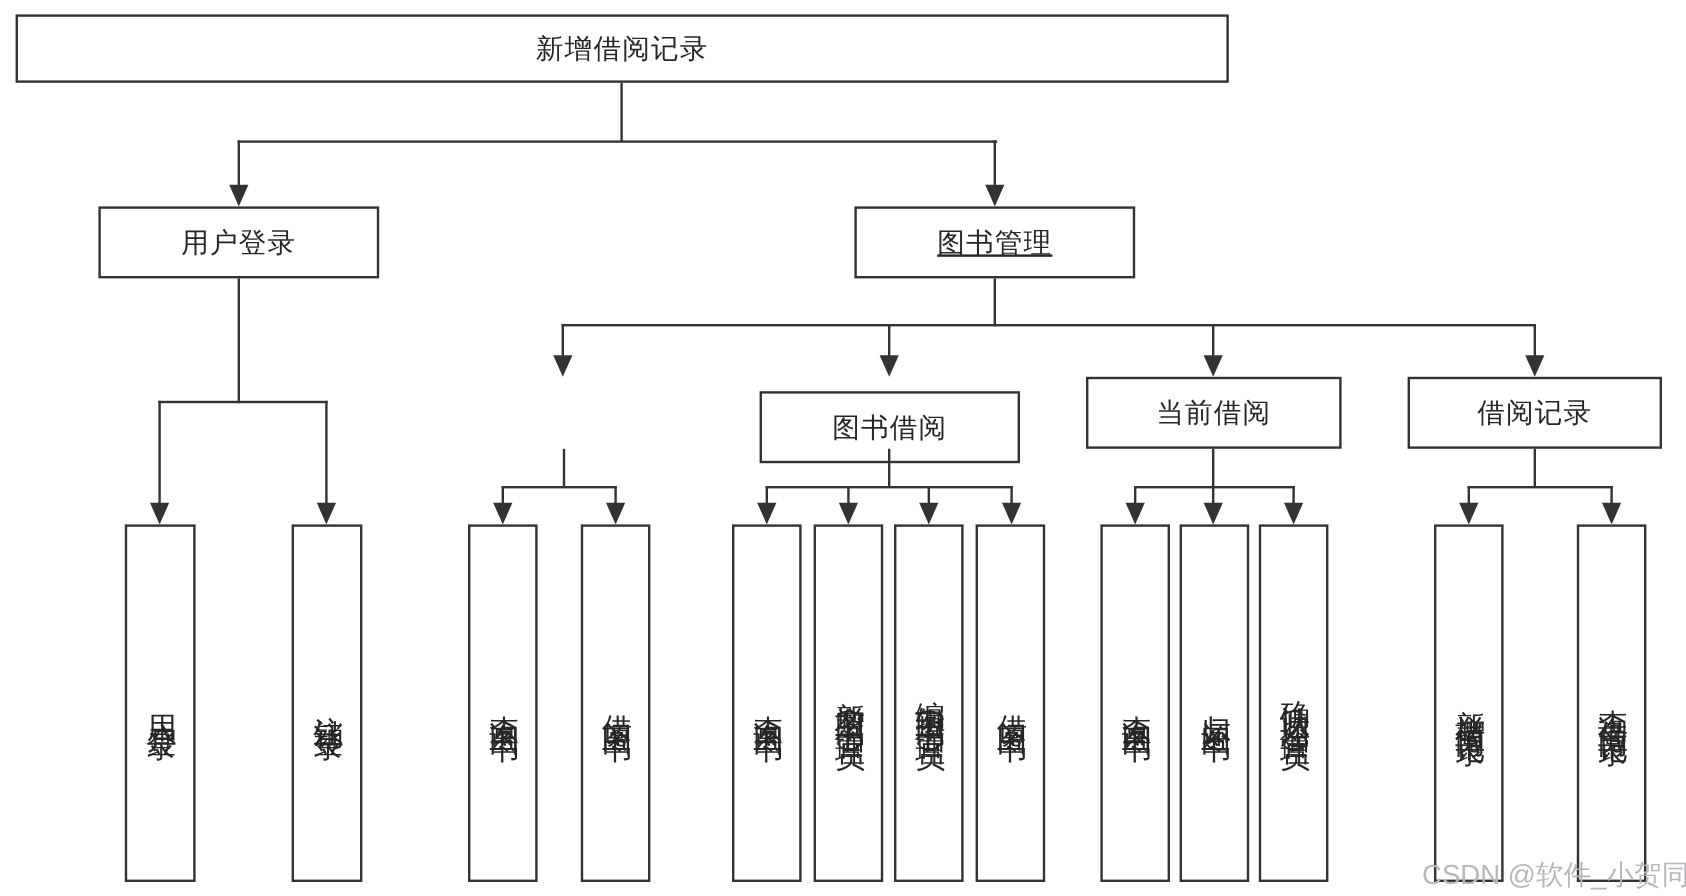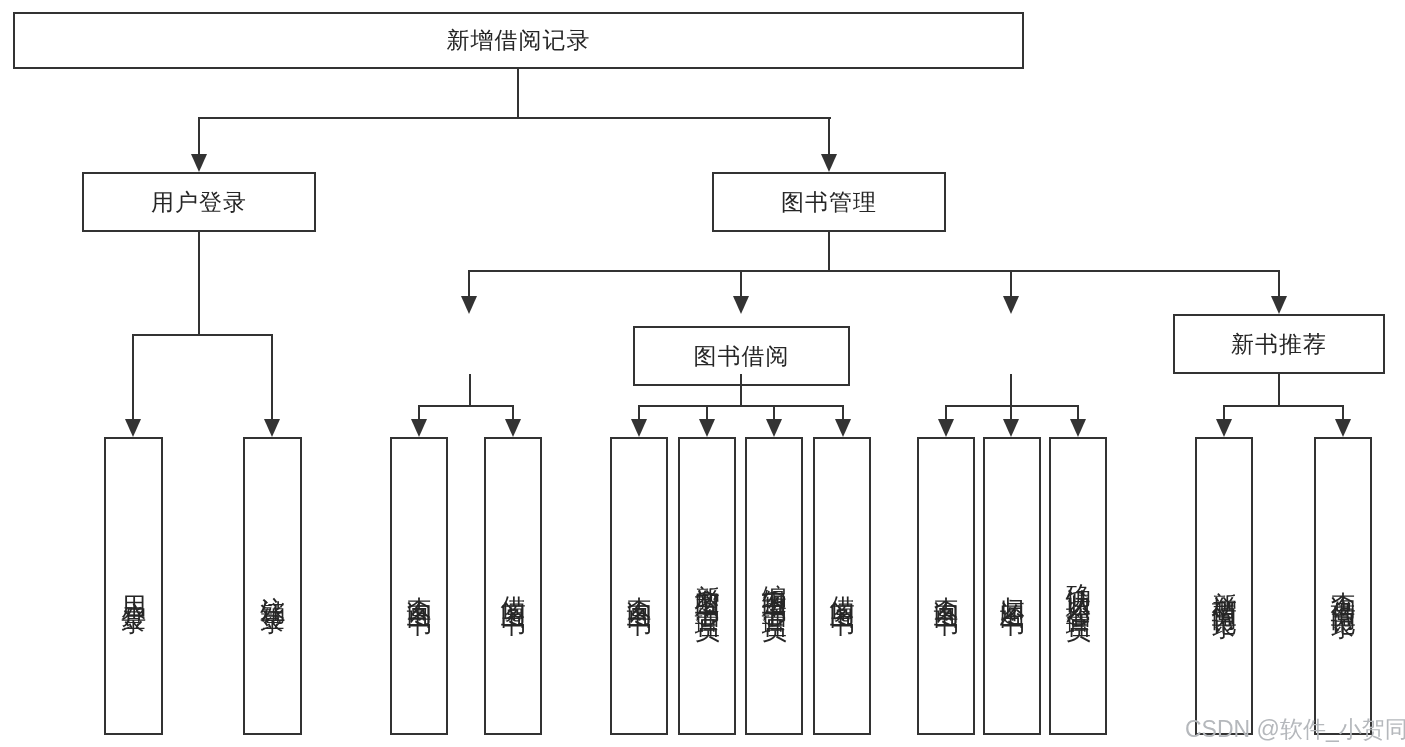--- a/index.html
+++ b/index.html
@@ -67,42 +67,43 @@
   <div class="box hbox" style="left:13px; top:12px; width:1011px; height:57px;">新增借阅记录</div>
 
   <div class="ln" style="left:517px; top:69px; width:2px; height:49px;"></div>
   <div class="ln" style="left:198px; top:117px; width:633px; height:2px;"></div>
   <div class="ln" style="left:198px; top:117px; width:2px; height:39px;"></div>
   <div class="ar" style="left:191px; top:154px;"></div>
   <div class="ln" style="left:828px; top:117px; width:2px; height:39px;"></div>
   <div class="ar" style="left:821px; top:154px;"></div>
 
   <div class="box hbox" style="left:82px; top:172px; width:234px; height:60px;">用户登录</div>
-  <div class="box hbox" style="left:712px; top:172px; width:234px; height:60px;">图书管理</div>
+  <div class="box hbox" style="left:712px; top:172px; width:234px; height:60px;text-decoration:underline;">图书管理</div>
 
   <div class="ln" style="left:198px; top:232px; width:2px; height:104px;"></div>
   <div class="ln" style="left:132px; top:334px; width:141px; height:2px;"></div>
   <div class="ln" style="left:132px; top:334px; width:2px; height:87px;"></div>
   <div class="ar" style="left:125px; top:419px;"></div>
   <div class="ln" style="left:271px; top:334px; width:2px; height:87px;"></div>
   <div class="ar" style="left:264px; top:419px;"></div>
 
   <div class="ln" style="left:828px; top:232px; width:2px; height:40px;"></div>
   <div class="ln" style="left:468px; top:270px; width:812px; height:2px;"></div>
   <div class="ln" style="left:468px; top:270px; width:2px; height:28px;"></div>
   <div class="ar" style="left:461px; top:296px;"></div>
   <div class="ln" style="left:740px; top:270px; width:2px; height:28px;"></div>
   <div class="ar" style="left:733px; top:296px;"></div>
   <div class="ln" style="left:1010px; top:270px; width:2px; height:28px;"></div>
   <div class="ar" style="left:1003px; top:296px;"></div>
   <div class="ln" style="left:1278px; top:270px; width:2px; height:28px;"></div>
   <div class="ar" style="left:1271px; top:296px;"></div>
 
   <div class="box hbox" style="left:633px; top:326px; width:217px; height:60px;">图书借阅</div>
-  <div class="box hbox" style="left:1173px; top:314px; width:212px; height:60px;">新书推荐</div>
+  <div class="box hbox" style="left:905px; top:314px; width:213px; height:60px;">当前借阅</div>
+  <div class="box hbox" style="left:1173px; top:314px; width:212px; height:60px;">借阅记录</div>
 
   <div class="ln" style="left:469px; top:374px; width:2px; height:32px;"></div>
   <div class="ln" style="left:418px; top:405px; width:96px; height:2px;"></div>
   <div class="ln" style="left:418px; top:405px; width:2px; height:16px;"></div>
   <div class="ar" style="left:411px; top:419px;"></div>
   <div class="ln" style="left:512px; top:405px; width:2px; height:16px;"></div>
   <div class="ar" style="left:505px; top:419px;"></div>
 
   <div class="ln" style="left:740px; top:374px; width:2px; height:32px;"></div>
   <div class="ln" style="left:638px; top:405px; width:206px; height:2px;"></div>

